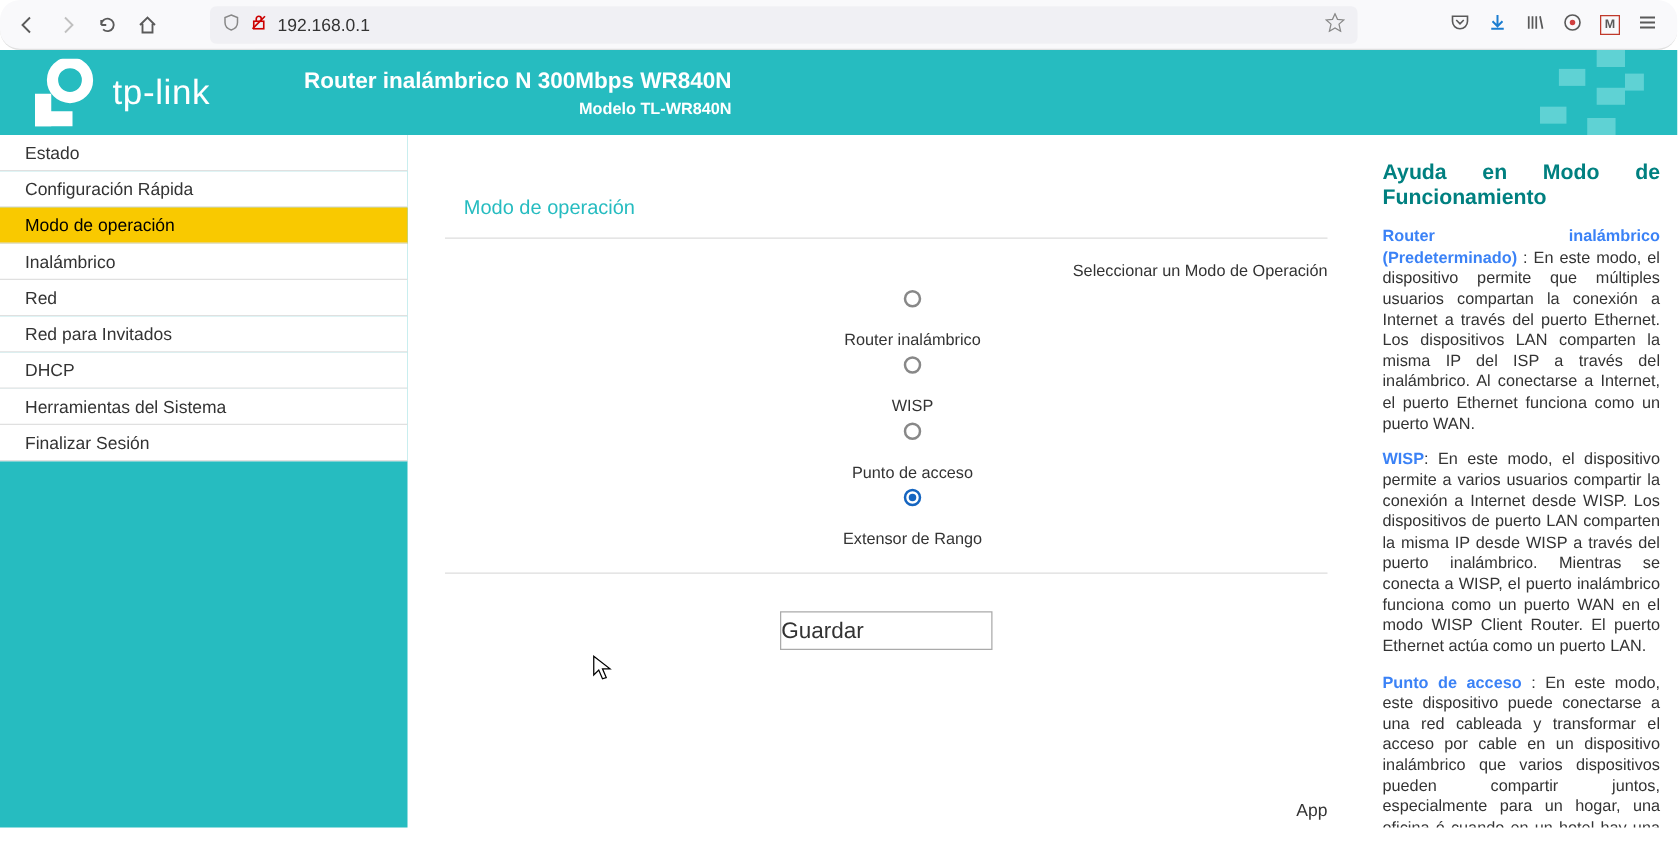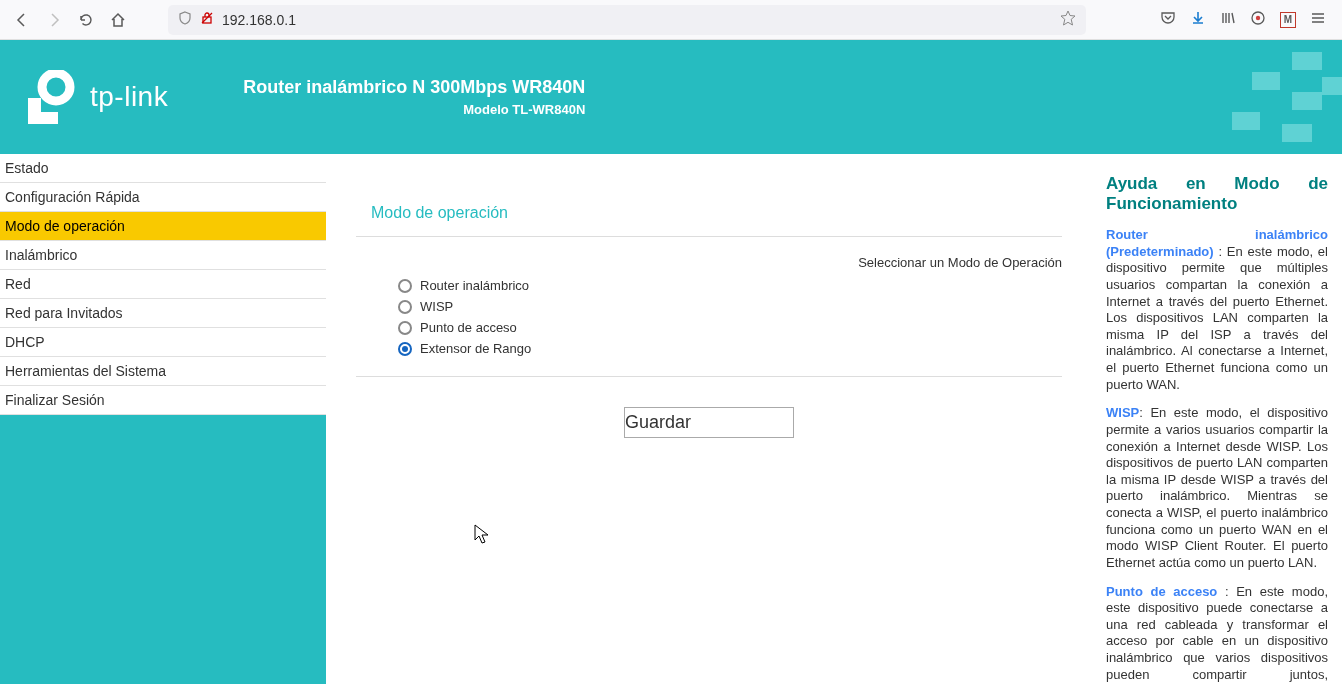--- a/index.html
+++ b/index.html
@@ -1,50 +1,50 @@
 <!DOCTYPE html>
 <html><head>
 <meta charset="utf-8">
 <style>
   * { box-sizing: border-box; margin: 0; padding: 0; }
   body { font-family: Arial, Helvetica, sans-serif; font-size: 13px; color: #333; background: #fff; width: 1342px; height: 684px; overflow: hidden; }
-  .browser-toolbar { height: 40px; background: #f9f9fb; border-bottom: 1px solid #e0e0e0; display: flex; align-items: center; padding: 0 10px; gap: 8px; }
+  .browser-toolbar { height: 40px; background: #f9f9fb; border-bottom: 1px solid #e0e0e0; display: flex; align-items: center; padding: 0 10px; gap: 8px; border-radius: 16px; }
   .nav-btn { width: 24px; height: 24px; display: flex; align-items: center; justify-content: center; color: #5a5a5a; cursor: pointer; border-radius: 4px; }
   .nav-btn.disabled { color: #c0c0c0; }
   .url-bar { flex: 1; height: 30px; background: #f0f0f4; border-radius: 5px; display: flex; align-items: center; padding: 0 10px; gap: 8px; margin: 0 60px 0 30px; }
   .url-bar .shield-icon { color: #666; }
   .url-bar .lock-icon { color: #c00; }
   .url-text { flex: 1; color: #333; font-size: 14px; }
   .star-icon { color: #888; }
   .toolbar-right { display: flex; align-items: center; gap: 14px; padding: 0 6px; }
   .toolbar-right svg, .toolbar-right span { color: #5a5a5a; }
   .dl-blue { color: #1b7dd0 !important; }
   .mcafee-box { width: 16px; height: 16px; border: 1.5px solid #c0392b; display: flex; align-items: center; justify-content: center; font-size: 10px; font-weight: bold; color: #c0392b; }
 
-  .page-banner { height: 114px; background: #26bcc0; display: flex; align-items: center; padding-left: 20px; position: relative; overflow: hidden; }
+  .page-banner { height: 68px; background: #26bcc0; display: flex; align-items: center; padding-left: 20px; position: relative; overflow: hidden; }
   .logo-area { display: flex; align-items: center; gap: 10px; }
   .logo-mark { width: 60px; height: 55px; position: relative; }
   .brand-text { color: #fff; font-size: 28px; font-weight: 500; letter-spacing: 0.5px; }
   .banner-titles { margin-left: 75px; color: #fff; text-align: right; }
   .banner-title { font-size: 18px; font-weight: bold; }
   .banner-subtitle { font-size: 13px; font-weight: bold; margin-top: 4px; }
   .banner-deco { position: absolute; right: 0; top: 0; height: 100%; width: 220px; }
 
   .page-body { display: flex; height: calc(684px - 130px); }
   .sidebar { width: 326px; background: #26bcc0; }
-  .sidebar-item { background: #fff; border-bottom: 1px solid #e0e0e0; padding: 6px 5px; font-size: 14px; color: #333; cursor: pointer; }
+  .sidebar-item { background: #fff; border-bottom: 1px solid #e0e0e0; padding: 6px 20px; font-size: 14px; color: #333; cursor: pointer; }
   .sidebar-item.active { background: #f9c900; color: #000; }
 
   .main-area { flex: 1; display: flex; }
   .content-panel { flex: 1; background: #fff; padding: 50px 20px 20px 20px; margin: 0 10px; position: relative; }
   .section-title { color: #26bcc0; font-size: 16px; margin-left: 15px; margin-bottom: 14px; }
   .divider { border: none; border-top: 1px solid #ddd; margin-bottom: 18px; }
   .form-block { margin-left: 42px; text-align: right; }
   .form-label { font-size: 13px; margin-bottom: 8px; }
-  .radio-row { display: flex; align-items: center; gap: 8px; margin: 6px 0; }
+  .radio-row { display: flex; align-items: center; gap: 18px; margin: 6px 0; flex-direction: column; }
   .radio-outer { width: 14px; height: 14px; border: 2px solid #888; border-radius: 50%; display: flex; align-items: center; justify-content: center; cursor: pointer; }
   .radio-outer.checked { border-color: #1565c0; }
   .radio-inner { width: 6px; height: 6px; background: #1565c0; border-radius: 50%; }
   .divider2 { border: none; border-top: 1px solid #ddd; margin: 20px 0 30px 0; }
   .save-row { text-align: center; }
   .save-btn { display: inline-block; width: 170px; padding: 4px 0; border: 1px solid #aaa; background: #fff; text-align: left; cursor: pointer; font-size: 18px; }
   .app-link { position: absolute; bottom: 6px; right: 20px; color: #333; font-size: 14px; }
 
   .help-panel { width: 250px; background: #fff; padding: 20px 14px; overflow: hidden; font-size: 13px; color: #333; }
   .help-title { color: #008080; font-size: 17px; font-weight: bold; text-align: justify; text-align-last: justify; margin-bottom: 14px; line-height: 1.15; }

